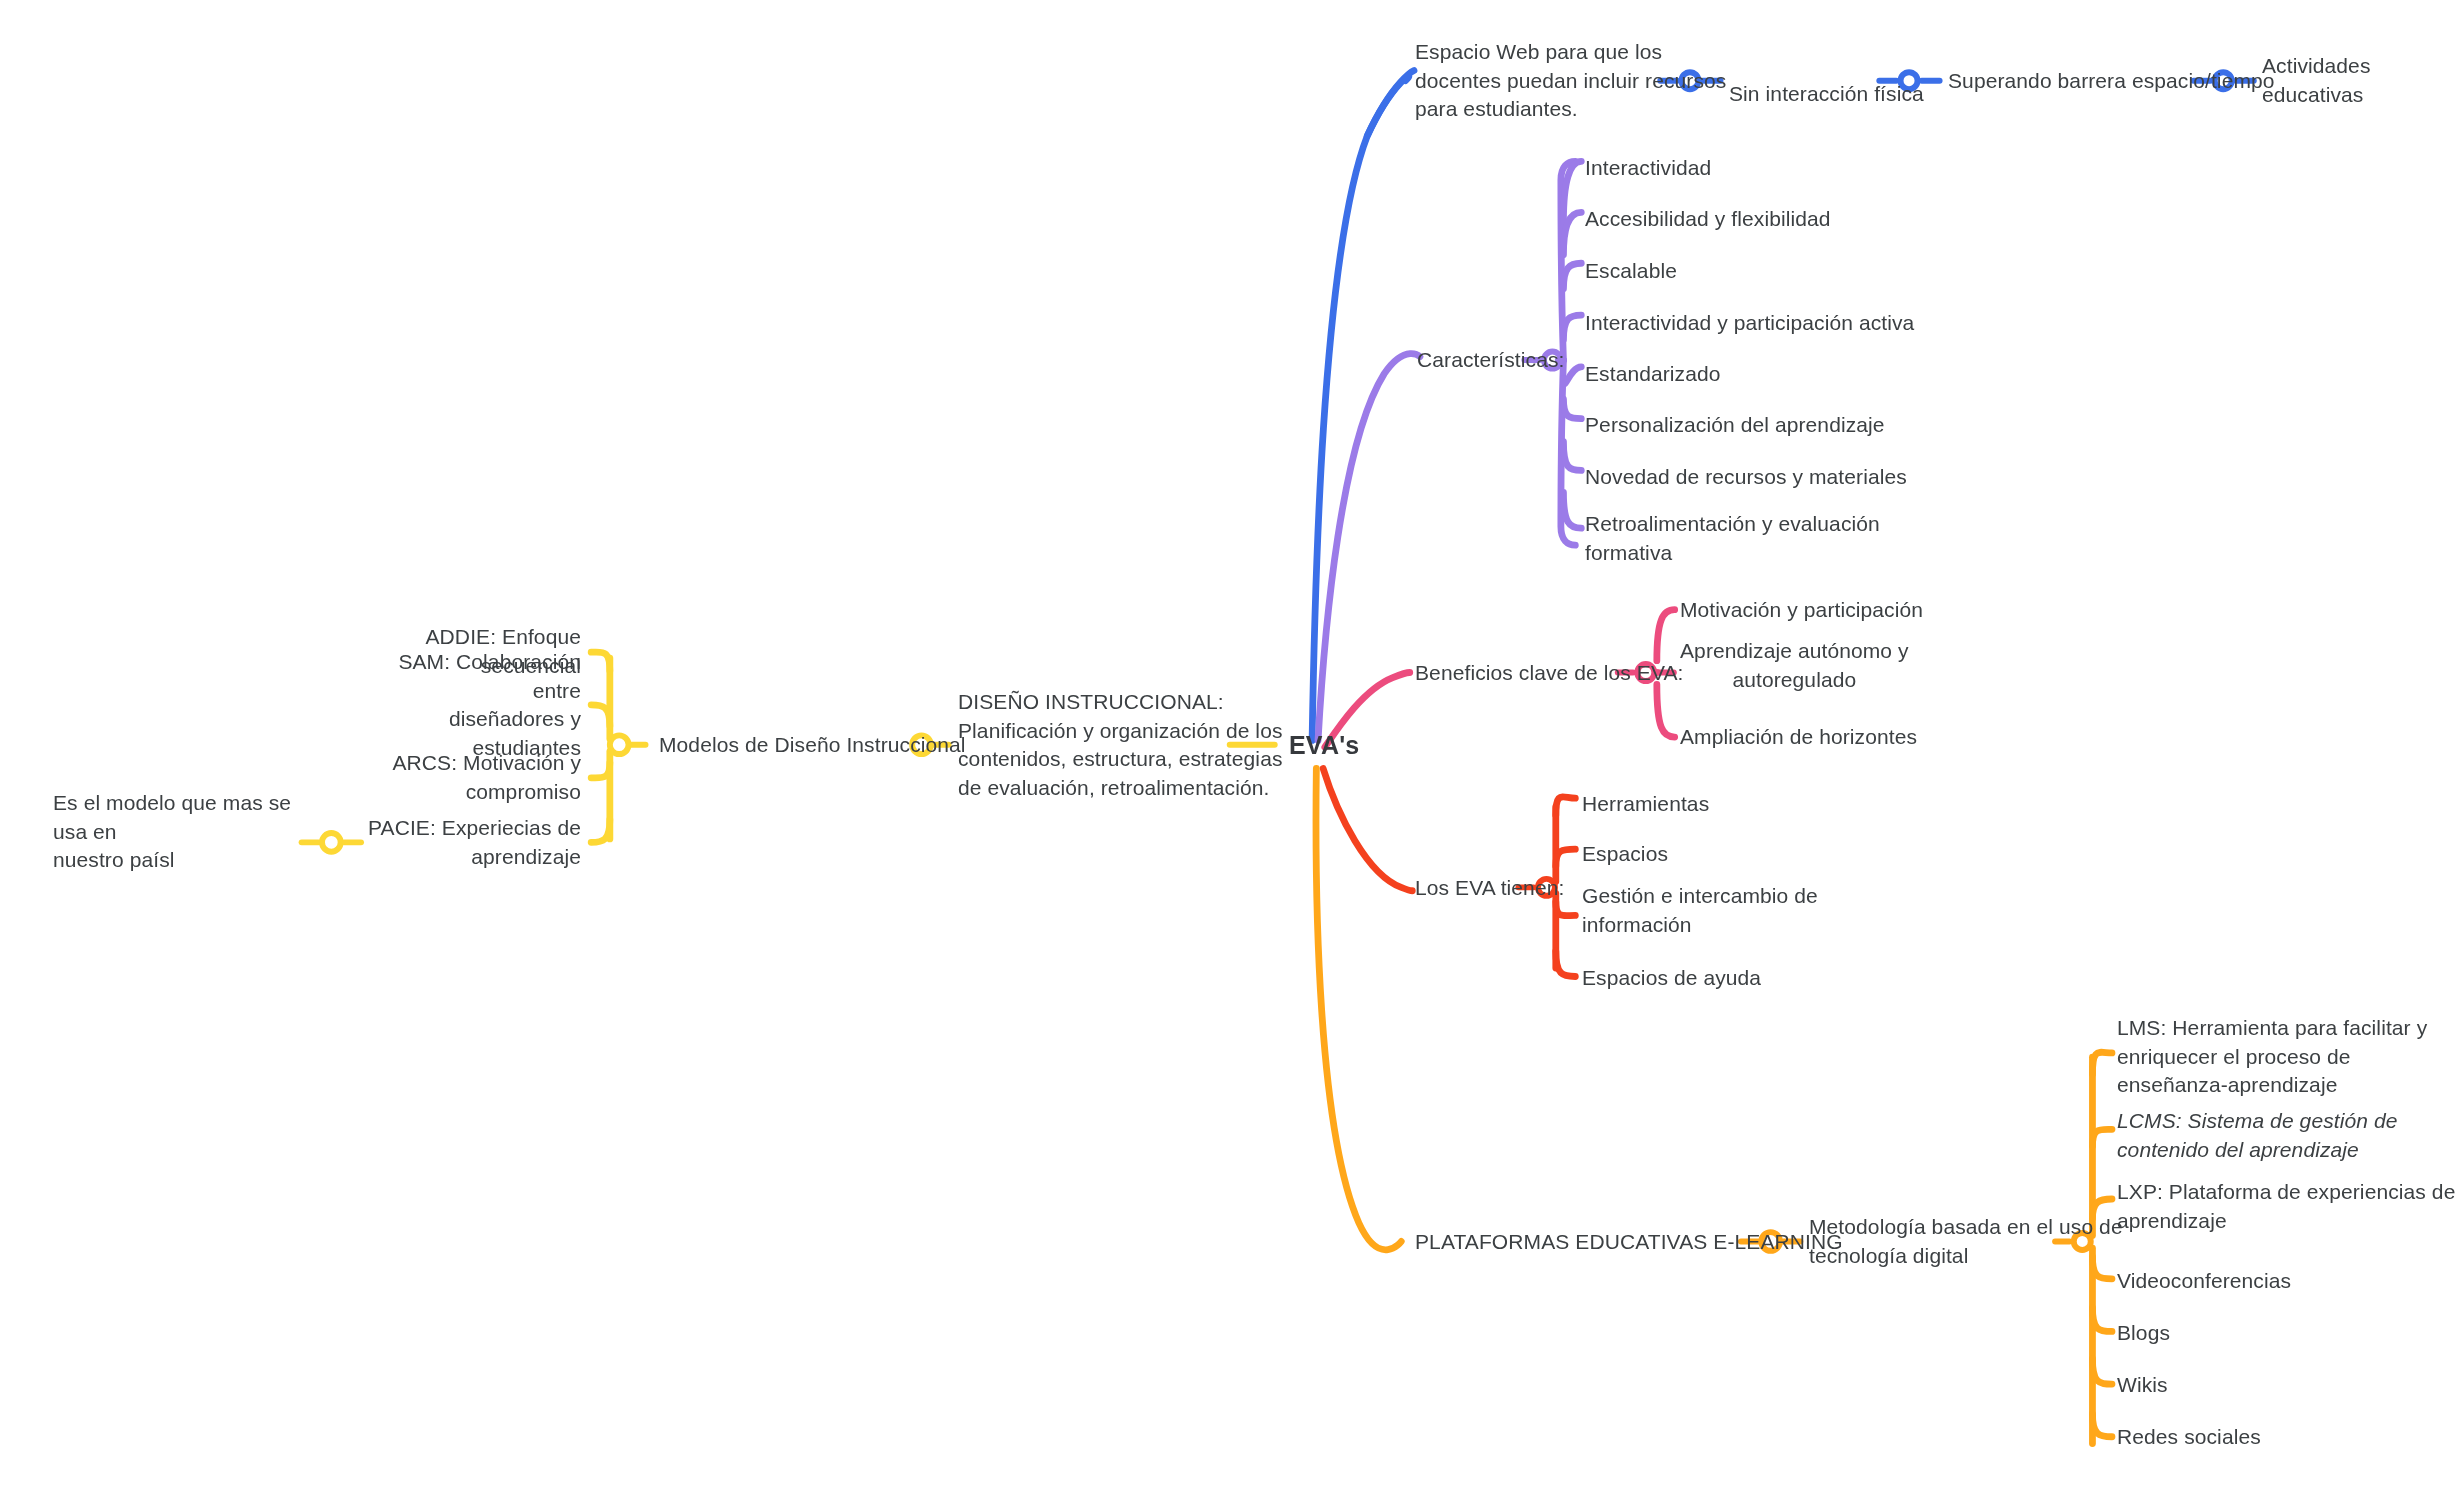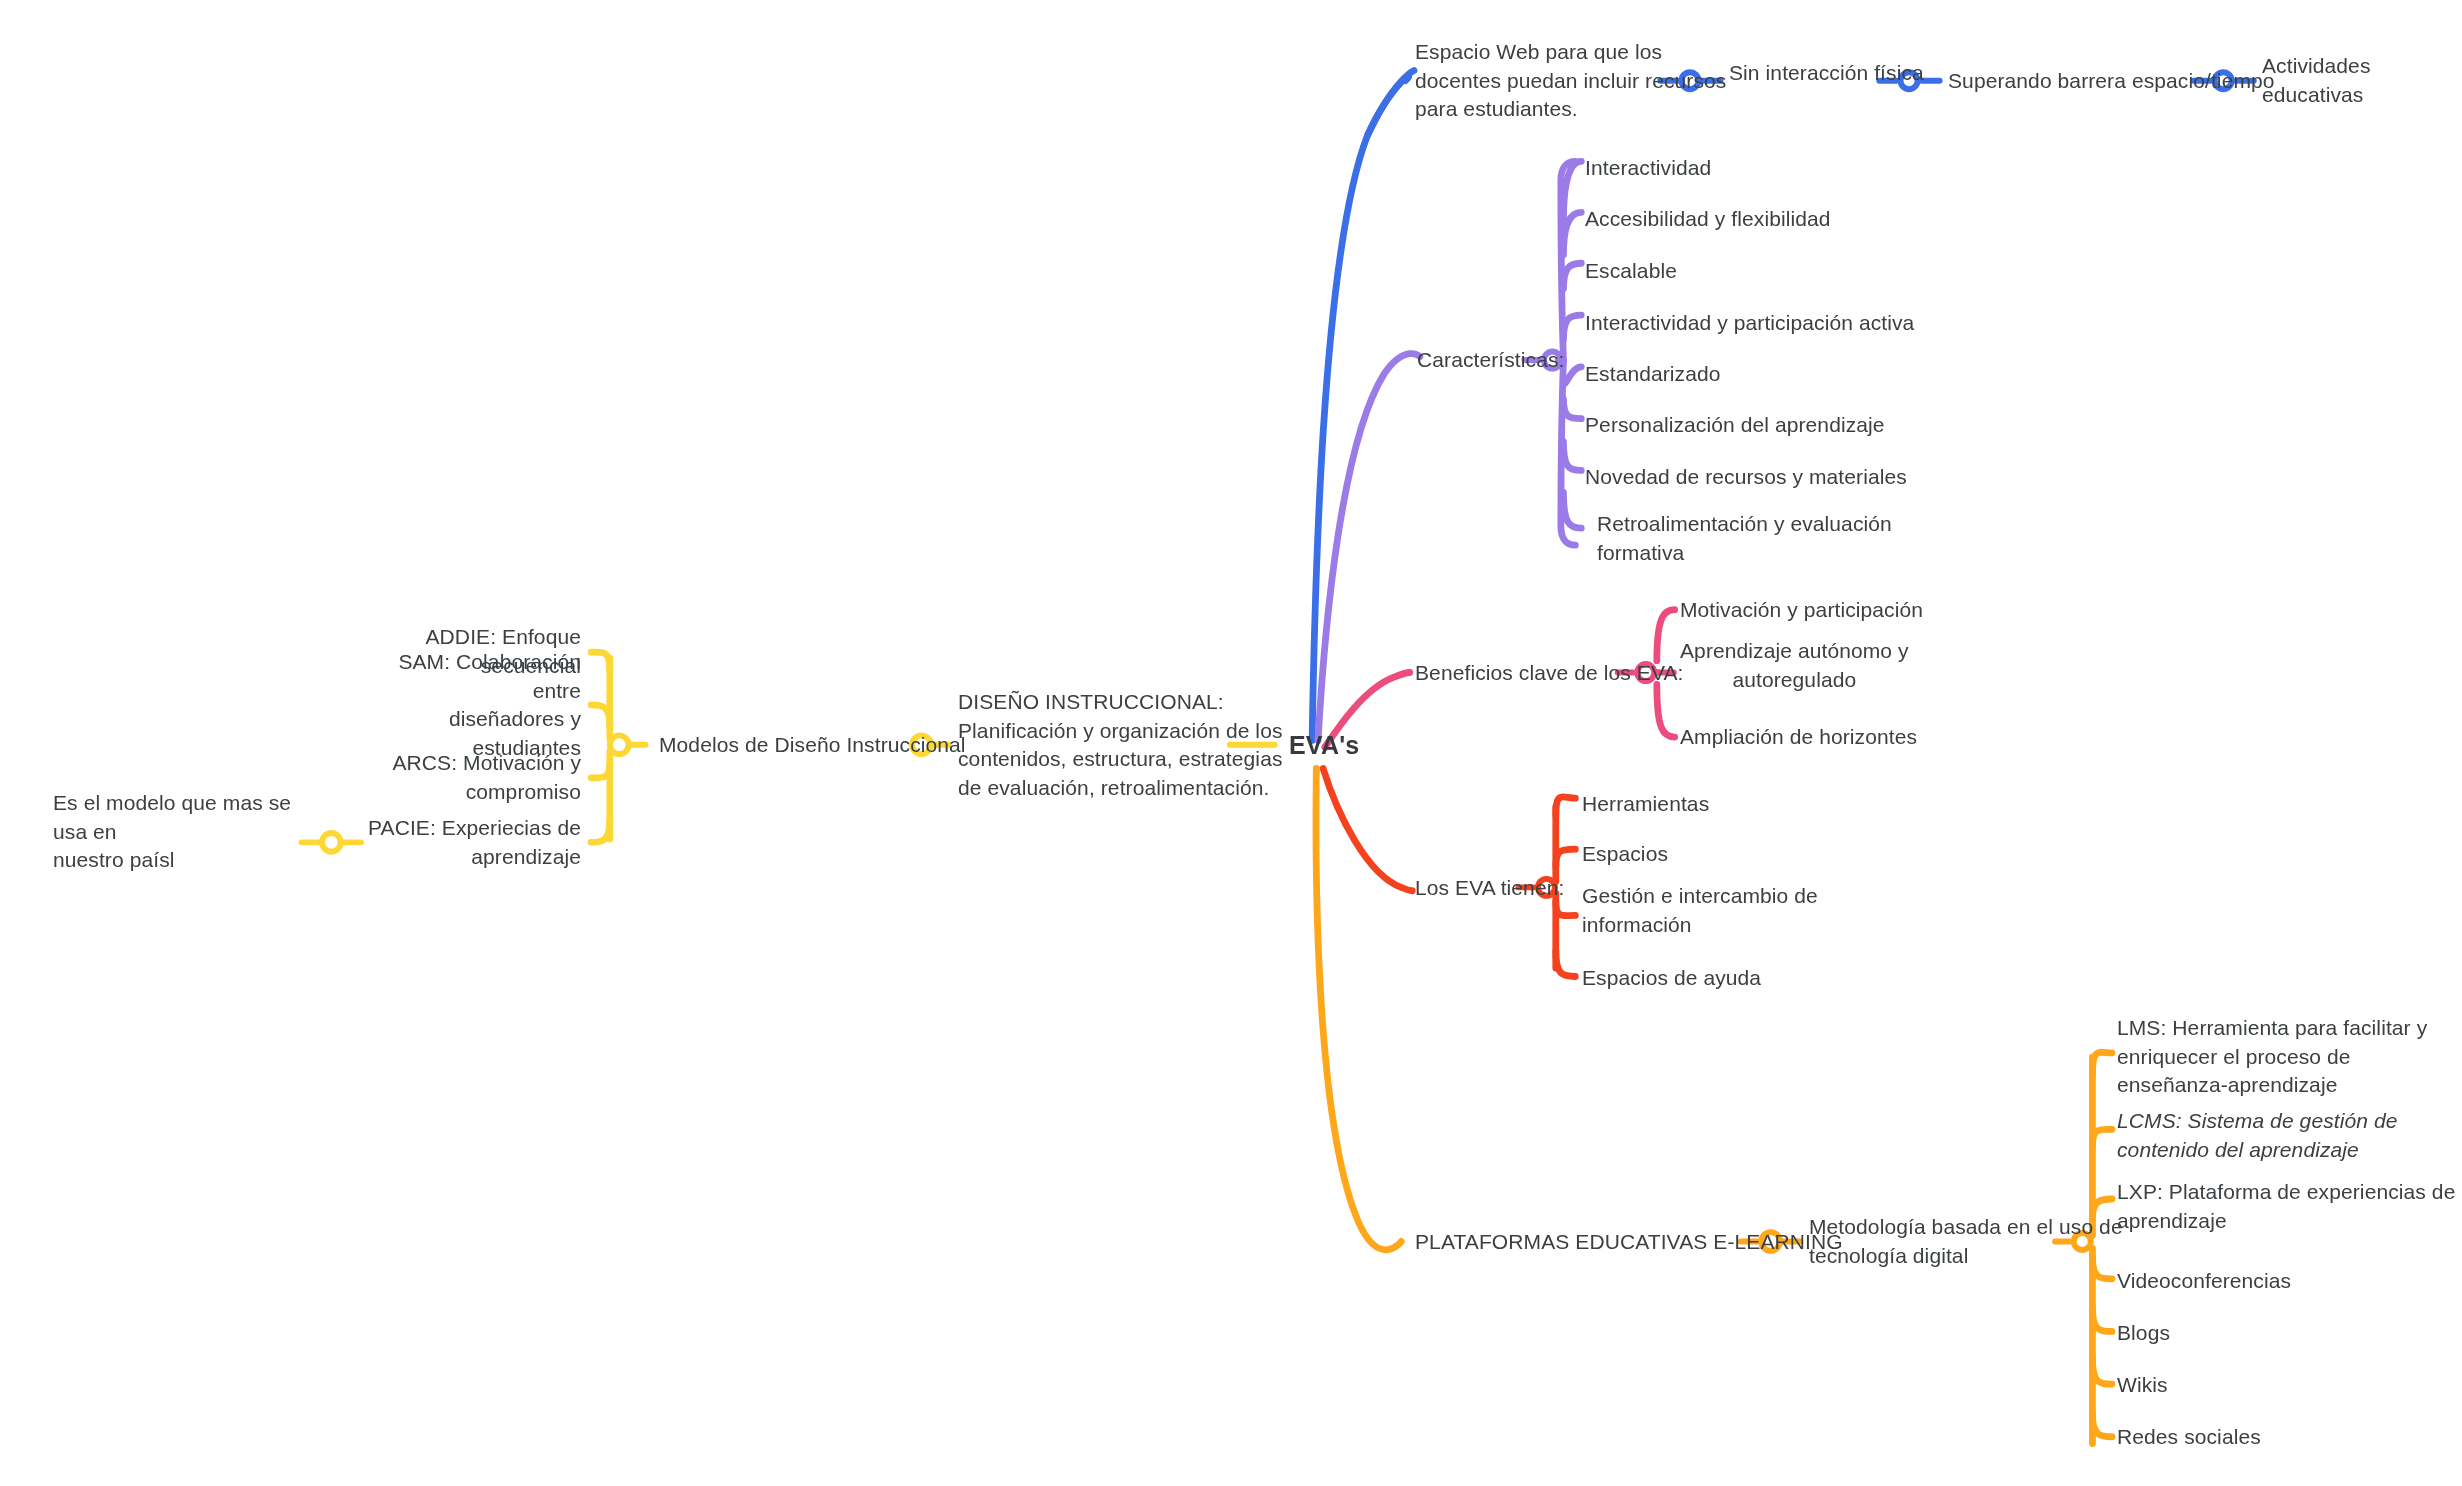--- a/index.html
+++ b/index.html
@@ -168,34 +168,34 @@
       </g>
 
     </g>
   </svg>
 
   <div class="node root vmid" style="left:1289px; top:745px;">EVA's</div>
 
   <div class="node vmid" style="left:1415px; top:81px;">Espacio Web para que los
 docentes puedan incluir recursos
 para estudiantes.</div>
-  <div class="node vmid" style="left:1729px; top:73px;">Sin interacción física</div>
+  <div class="node vmid" style="left:1729px; top:94px;">Sin interacción física</div>
   <div class="node vmid" style="left:1948px; top:81px;">Superando barrera espacio/tiempo</div>
   <div class="node vmid" style="left:2262px; top:81px;">Actividades educativas</div>
 
   <div class="node vmid" style="left:1417px; top:360px;">Características:</div>
 
   <div class="node vmid" style="left:1585px; top:168px;">Interactividad</div>
   <div class="node vmid" style="left:1585px; top:219px;">Accesibilidad y flexibilidad</div>
   <div class="node vmid" style="left:1585px; top:271px;text-align:right;">Escalable</div>
   <div class="node vmid" style="left:1585px; top:323px;">Interactividad y participación activa</div>
   <div class="node vmid" style="left:1585px; top:374px;text-align:right;">Estandarizado</div>
   <div class="node vmid" style="left:1585px; top:425px;">Personalización del aprendizaje</div>
   <div class="node vmid" style="left:1585px; top:477px;">Novedad de recursos y materiales</div>
-  <div class="node vmid" style="left:1585px; top:539px;margin-left:12px;">Retroalimentación y evaluación
+  <div class="node vmid" style="left:1585px; top:539px;">Retroalimentación y evaluación
 formativa</div>
 
   <div class="node vmid" style="left:1415px; top:673px;">Beneficios clave de los EVA:</div>
 
   <div class="node vmid" style="left:1680px; top:610px;">Motivación y participación</div>
   <div class="node vmid" style="left:1680px; top:666px;text-align:center;">Aprendizaje autónomo y
 autoregulado</div>
   <div class="node vmid" style="left:1680px; top:737px;">Ampliación de horizontes</div>
 
   <div class="node vmid" style="left:1415px; top:888px;">Los EVA tienen:</div>

